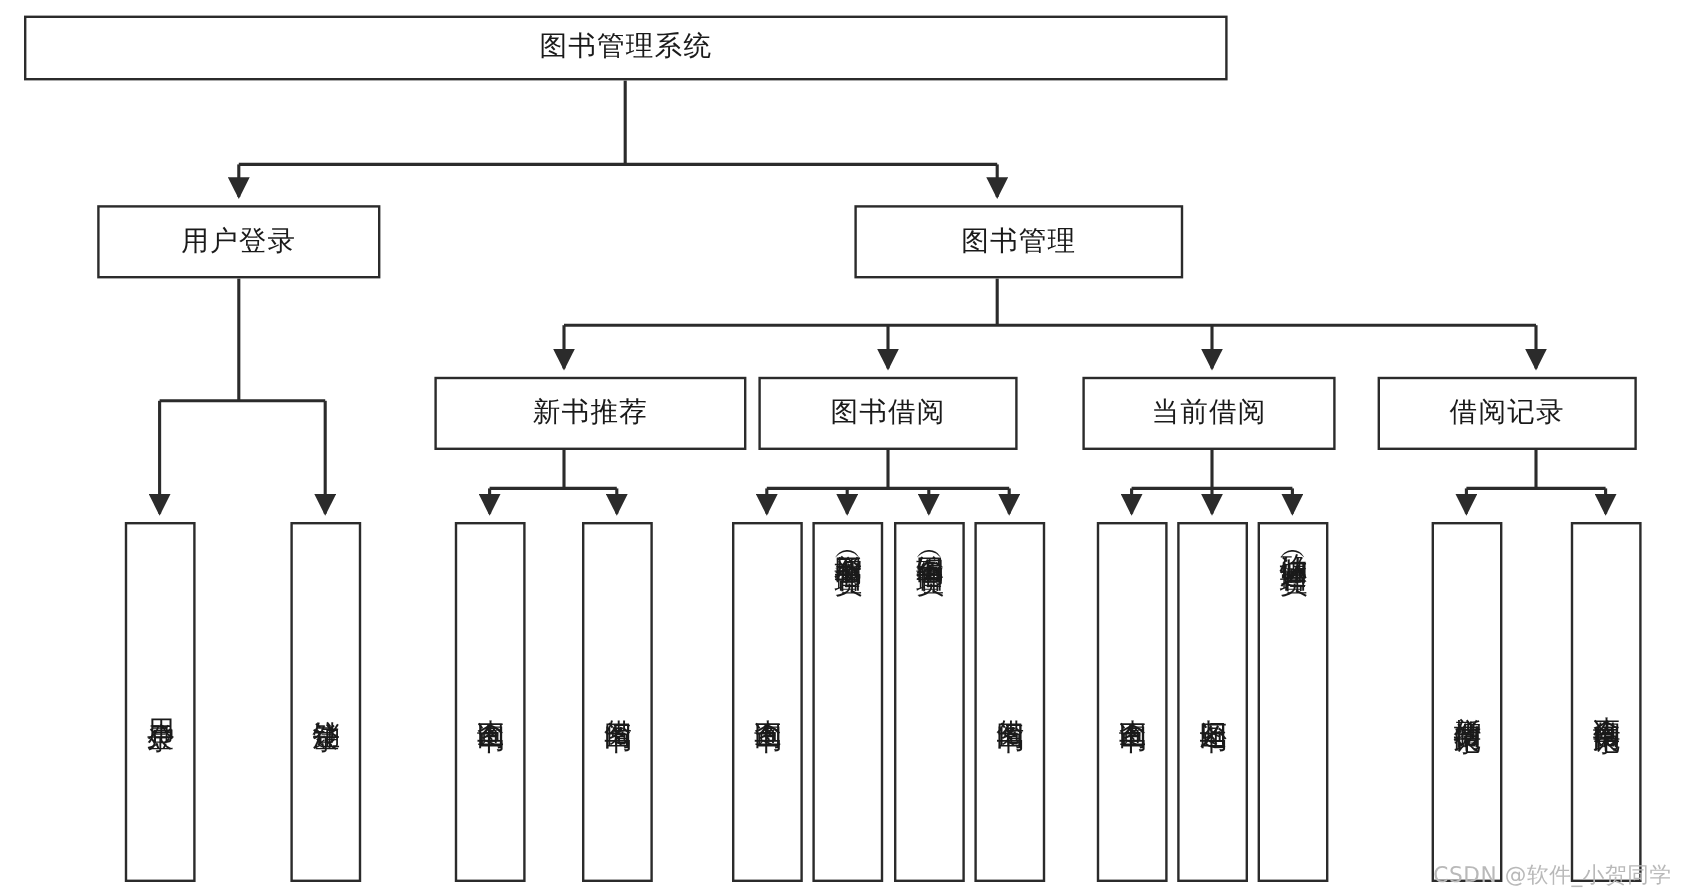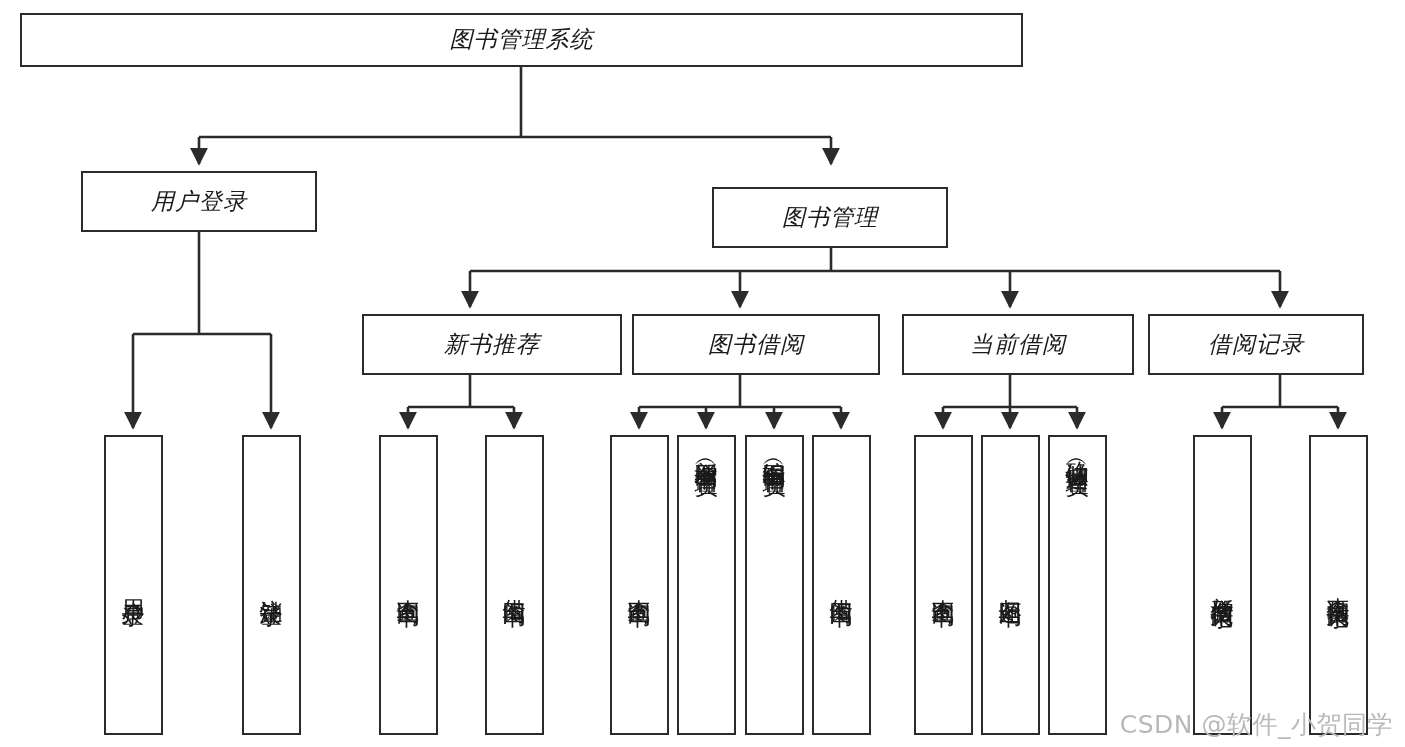--- a/index.html
+++ b/index.html
@@ -33,21 +33,20 @@
     border: 2px solid #2b2b2b;
     display: flex;
     align-items: center;
     justify-content: center;
     color: #1a1a1a;
   }
   .node.horizontal {
     font-size: 23px;
     letter-spacing: 1px;
     line-height: 1.1;
-    font-style: italic;
   }
   .node.vertical {
     align-items: flex-start;
     justify-content: center;
     padding-top: 6px;
   }
   .vtext {
     writing-mode: vertical-rl;
     text-orientation: upright;
     font-size: 23px;
@@ -57,21 +56,21 @@
     color: #1a1a1a;
   }
   .node.vertical.center-y {
     align-items: center;
     padding-top: 0;
   }
   #watermark {
     position: absolute;
     right: 12px;
     bottom: 6px;
-    font-size: 25px;
+    font-size: 18px;
     color: #b9b9b9;
     letter-spacing: 0.5px;
     user-select: none;
     white-space: nowrap;
   }
 </style>
 </head>
 <body>
 
 <div id="diagram-root">
@@ -127,31 +126,31 @@
     </g>
   </svg>
 
   <div class="node horizontal" style="left:20px; top:13px; width:1003px; height:54px;">
     <span>图书管理系统</span>
   </div>
 
   <div class="node horizontal" style="left:81px; top:171px; width:236px; height:61px;">
     <span>用户登录</span>
   </div>
-  <div class="node horizontal" style="left:712px; top:171px; width:236px; height:61px;margin-top:16px;">
+  <div class="node horizontal" style="left:712px; top:171px; width:274px; height:61px;">
     <span>图书管理</span>
   </div>
 
   <div class="node horizontal" style="left:362px; top:314px; width:260px; height:61px;">
     <span>新书推荐</span>
   </div>
-  <div class="node horizontal" style="left:632px; top:314px; width:248px; height:61px;">
+  <div class="node horizontal" style="left:632px; top:314px; width:216px; height:61px;">
     <span>图书借阅</span>
   </div>
-  <div class="node horizontal" style="left:902px; top:314px; width:232px; height:61px;text-align:right;">
+  <div class="node horizontal" style="left:902px; top:314px; width:211px; height:61px;text-align:right;">
     <span>当前借阅</span>
   </div>
   <div class="node horizontal" style="left:1148px; top:314px; width:216px; height:61px;">
     <span>借阅记录</span>
   </div>
 
   <div class="node vertical center-y" style="left:104px; top:435px; width:59px; height:300px;">
     <span class="vtext">用户登录</span>
   </div>
   <div class="node vertical center-y" style="left:242px; top:435px; width:59px; height:300px;">

